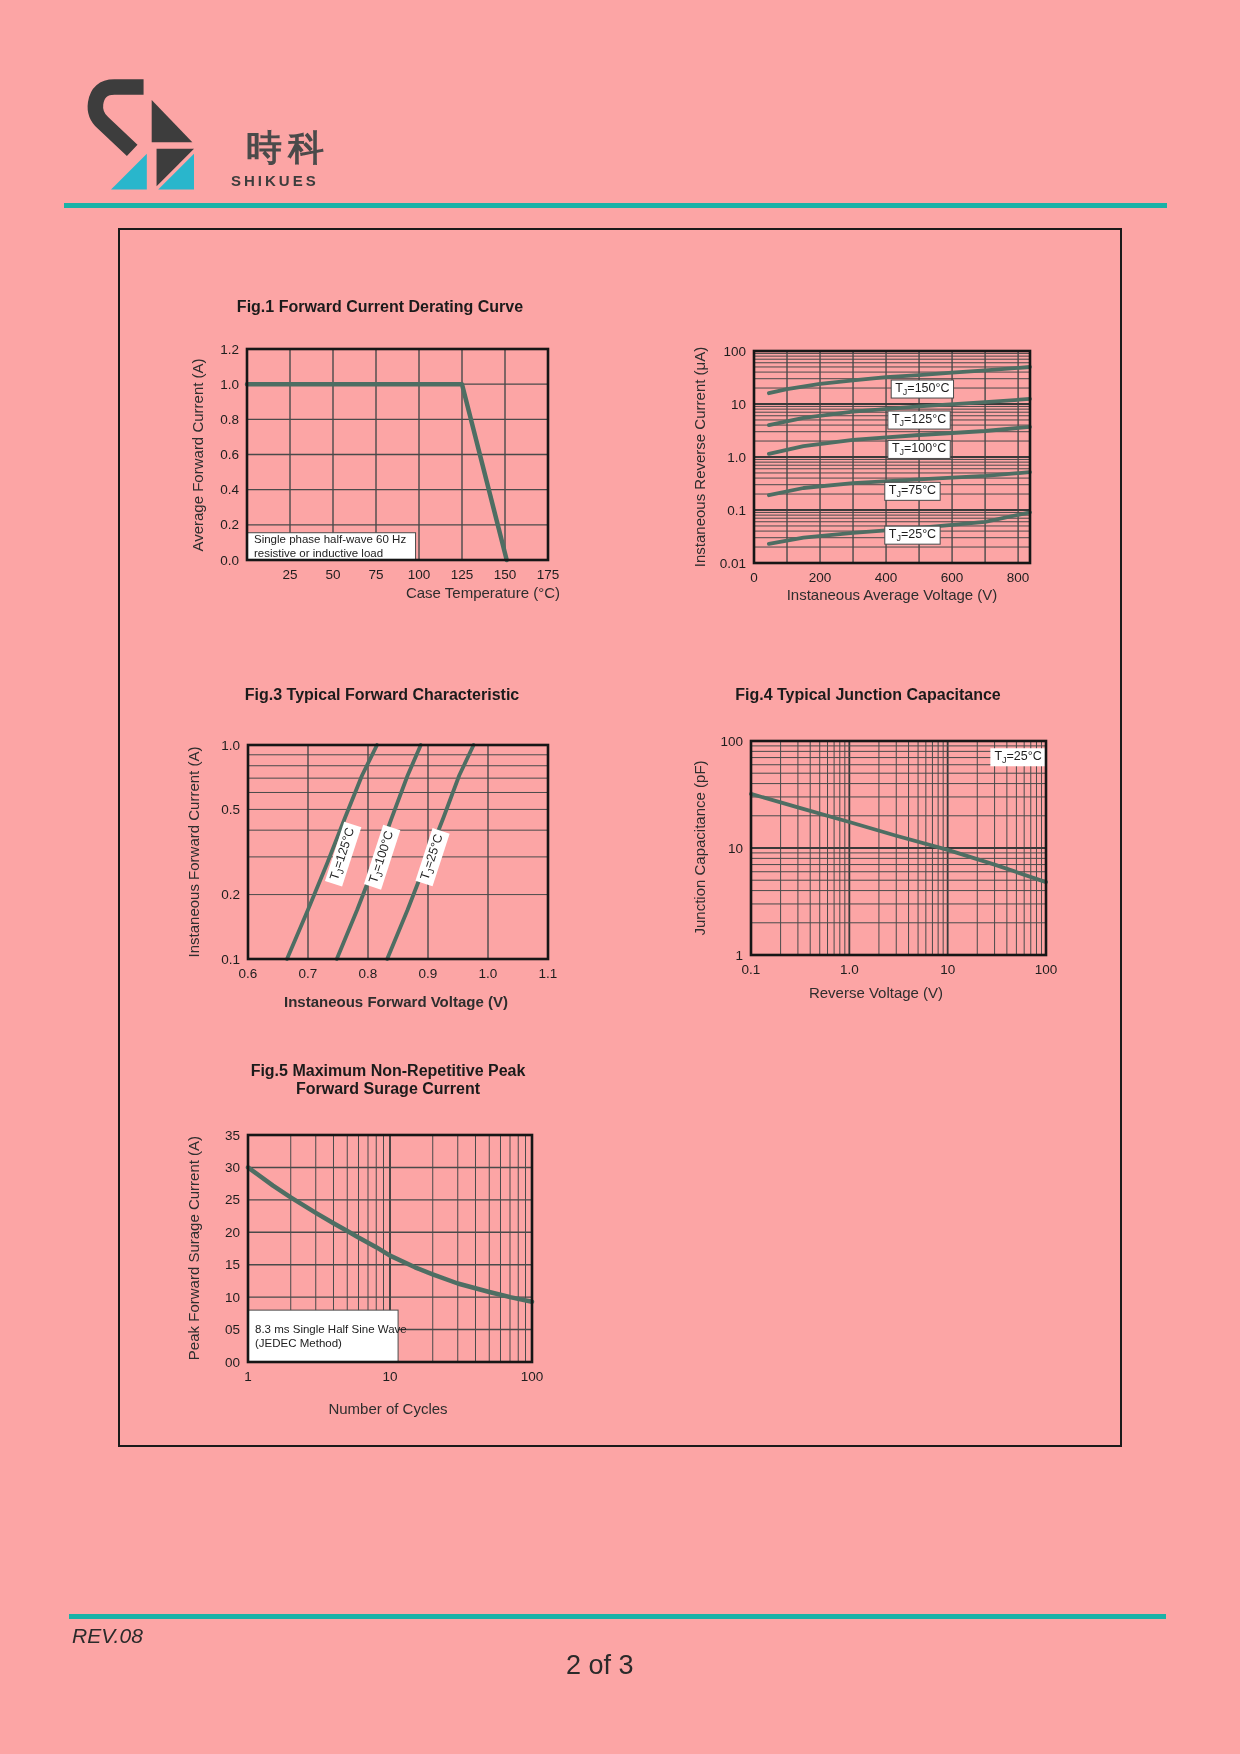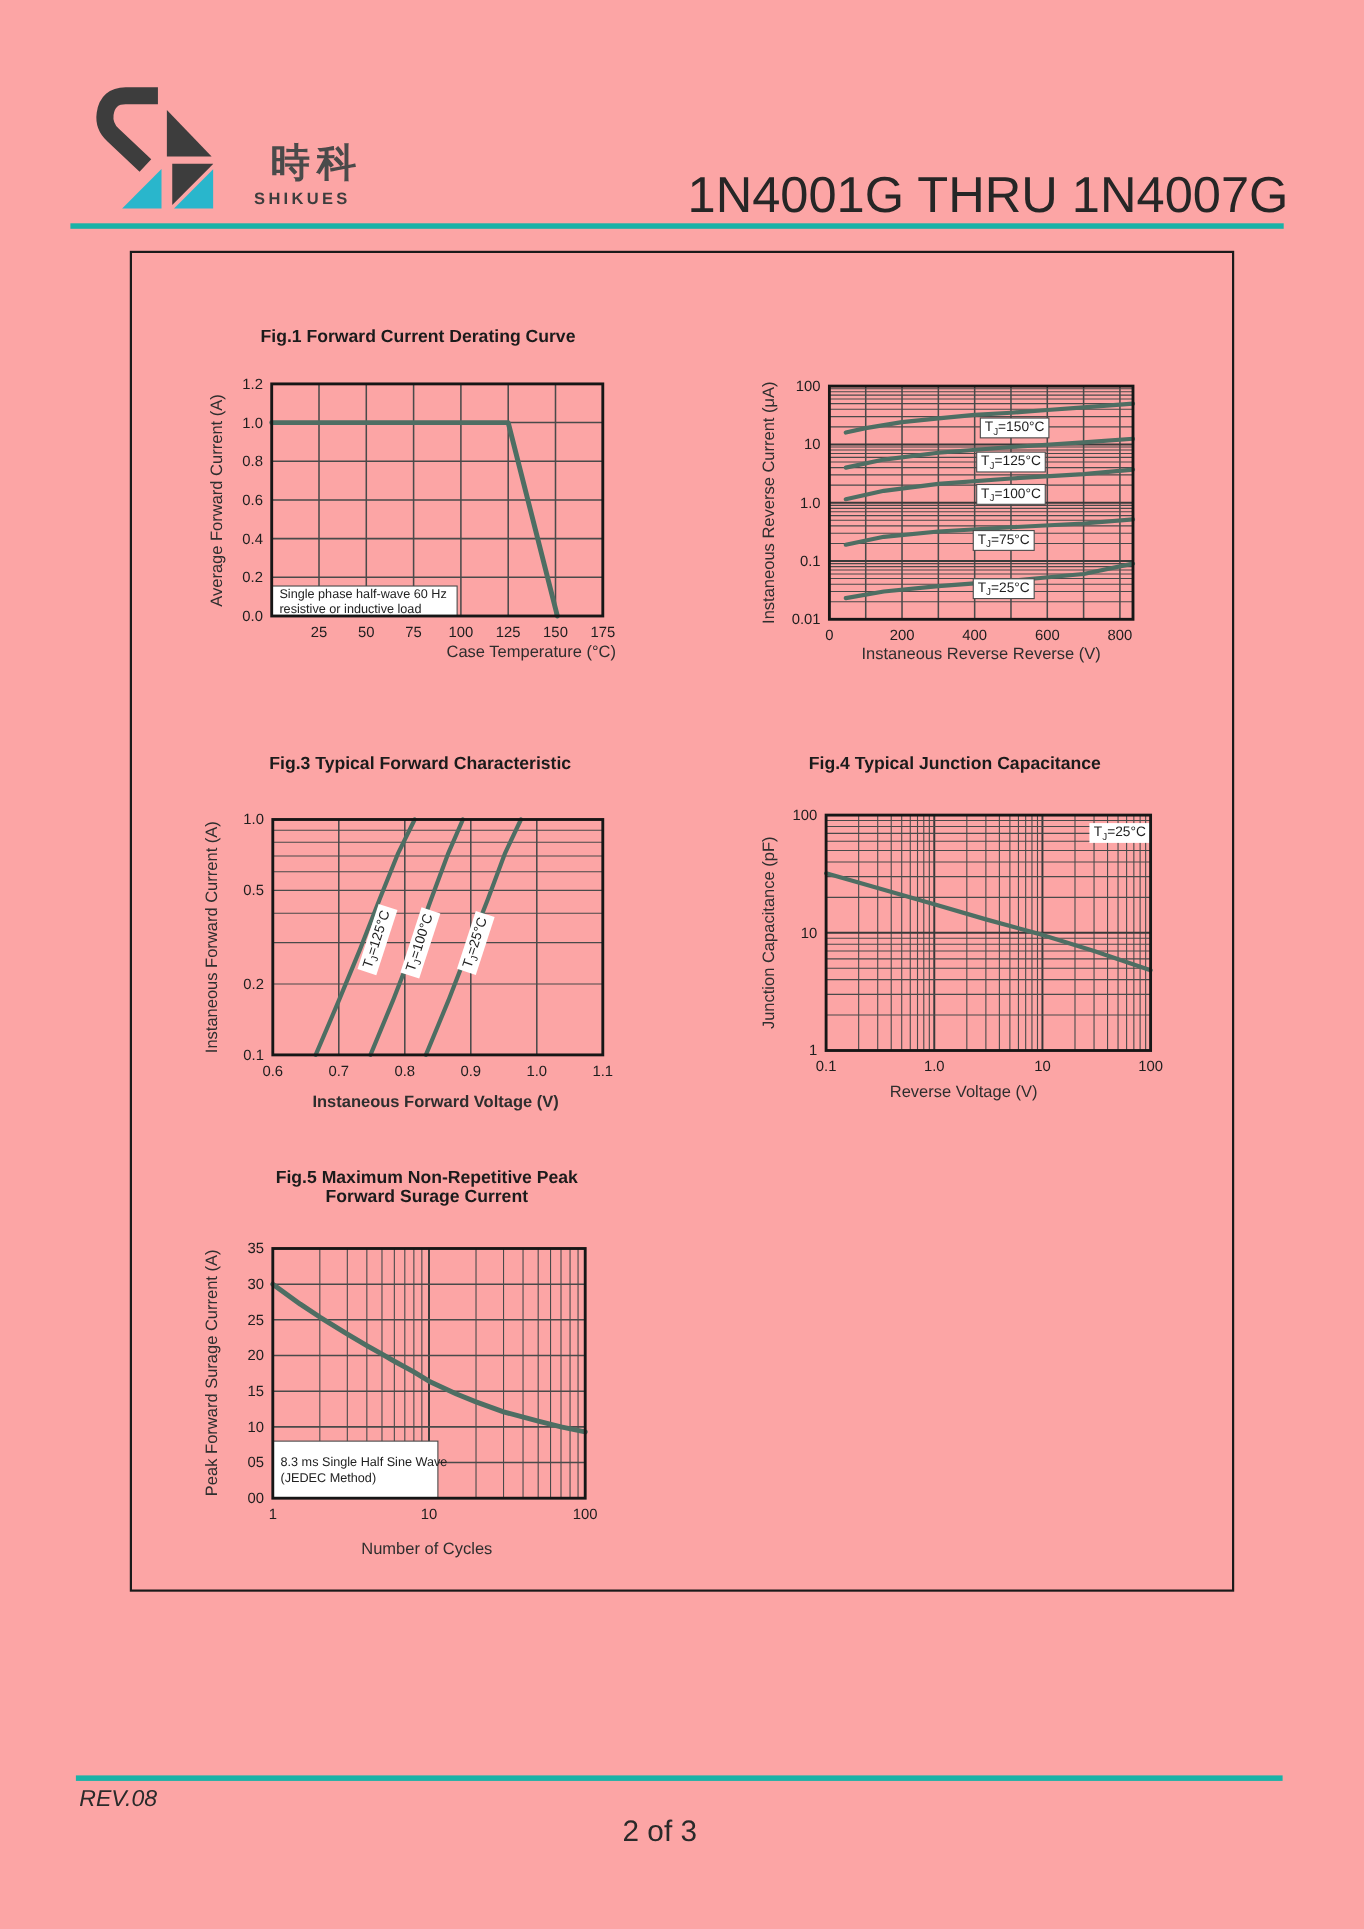--- a/index.html
+++ b/index.html
@@ -48,21 +48,20 @@
 
   <svg id="logo-mark" class="abs" viewBox="0 0 150 145">
     <path class="logo-dark" d="M88,16 L52,16 Q32,16 29,36 Q27,50 38,60 L74,94" fill="none" stroke="#3d3d3d" stroke-width="19" stroke-linejoin="round"></path>
     <path class="logo-dark-f" d="M98,32 L98,84 L148,84 Z" fill="#3d3d3d"></path>
     <path class="logo-dark-f" d="M104,92 L150,92 L104,138 Z" fill="#3d3d3d"></path>
     <path class="logo-cyan-f" d="M150,98 L150,142 L106,142 Z" fill="#29b6cc"></path>
     <path class="logo-cyan-f" d="M92,98 L92,142 L48,142 Z" fill="#29b6cc"></path>
   </svg>
   <div id="logo-cjk" class="abs">時科</div>
   <div id="logo-word" class="abs">SHIKUES</div>
-  <h1 id="page-title" class="abs">1N4001G THRU 1N4007G</h1>
   <div id="header-rule" class="abs rule" style="background: rgb(25, 178, 167);"></div>
 
   <div id="charts-frame" class="abs"></div>
 
   <div id="fig1-title" class="fig-title">
     <span>Fig.1  Forward Current Derating Curve</span>
     <span></span>
   </div>
   <div id="fig1-yt" class="y-title">Average Forward Current (A)</div>
   <svg class="chart" width="381" height="256" viewBox="0 0 381 256" style="left: 192px; top: 337px;">
@@ -174,21 +173,21 @@
       <text x="121.02870813397129" y="243" text-anchor="middle" font-size="13.5" fill="#1e1e1e">200</text>
       <text x="187.05741626794259" y="243" text-anchor="middle" font-size="13.5" fill="#1e1e1e">400</text>
       <text x="253.08612440191388" y="243" text-anchor="middle" font-size="13.5" fill="#1e1e1e">600</text>
       <text x="319.11483253588517" y="243" text-anchor="middle" font-size="13.5" fill="#1e1e1e">800</text>
       <text x="47" y="16.5" text-anchor="end" font-size="13.5" fill="#1e1e1e">100</text>
       <text x="47" y="69.5" text-anchor="end" font-size="13.5" fill="#1e1e1e">10</text>
       <text x="47" y="122.5" text-anchor="end" font-size="13.5" fill="#1e1e1e">1.0</text>
       <text x="47" y="175.5" text-anchor="end" font-size="13.5" fill="#1e1e1e">0.1</text>
       <text x="47" y="228.5" text-anchor="end" font-size="13.5" fill="#1e1e1e">0.01</text>
     </svg>
-  <div id="fig2-xt" class="x-title">Instaneous Reverse Reverse (V)</div>
+  <div id="fig2-xt" class="x-title">Instaneous Average Voltage (V)</div>
 
   <div id="fig3-title" class="fig-title">
     <span>Fig.3  Typical Forward Characteristic</span>
     <span></span>
   </div>
   <div id="fig3-yt" class="y-title">Instaneous Forward Current  (A)</div>
   <svg class="chart" width="380" height="259" viewBox="0 0 380 259" style="left: 193px; top: 733px;">
       <line x1="114.99999999999997" y1="12" x2="114.99999999999997" y2="226" stroke="#4a4a4a" stroke-width="1.4"></line>
       <line x1="175" y1="12" x2="175" y2="226" stroke="#4a4a4a" stroke-width="1.4"></line>
       <line x1="235" y1="12" x2="235" y2="226" stroke="#4a4a4a" stroke-width="1.4"></line>

